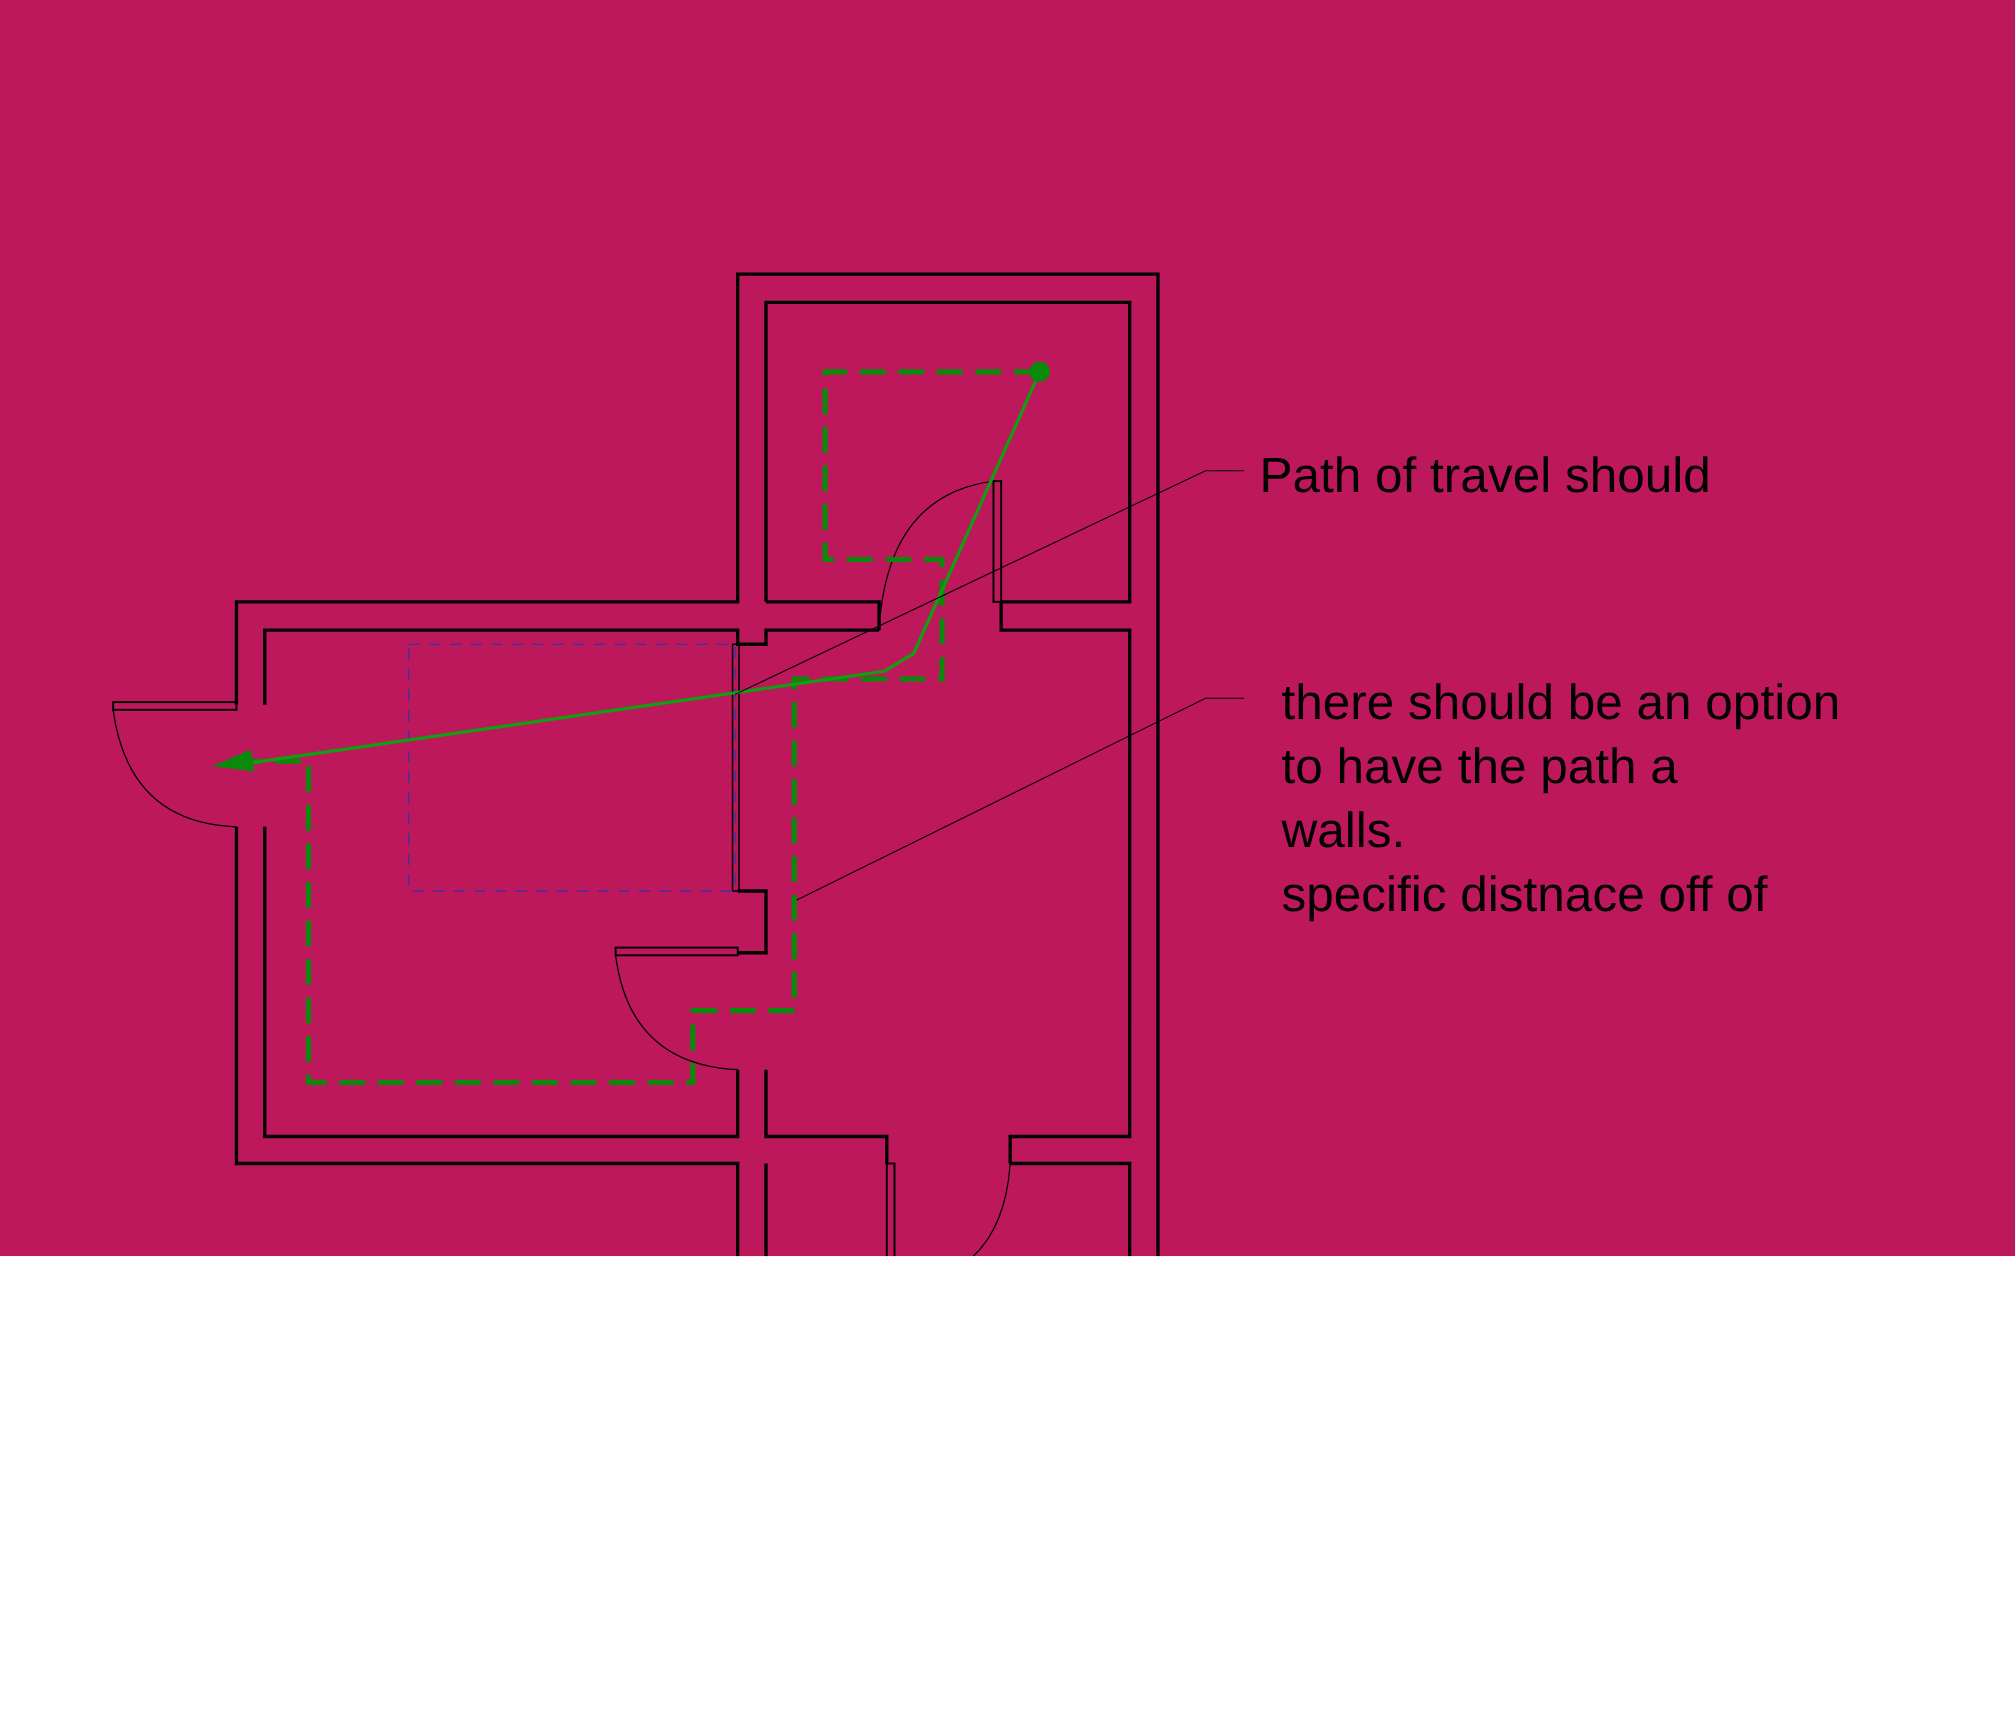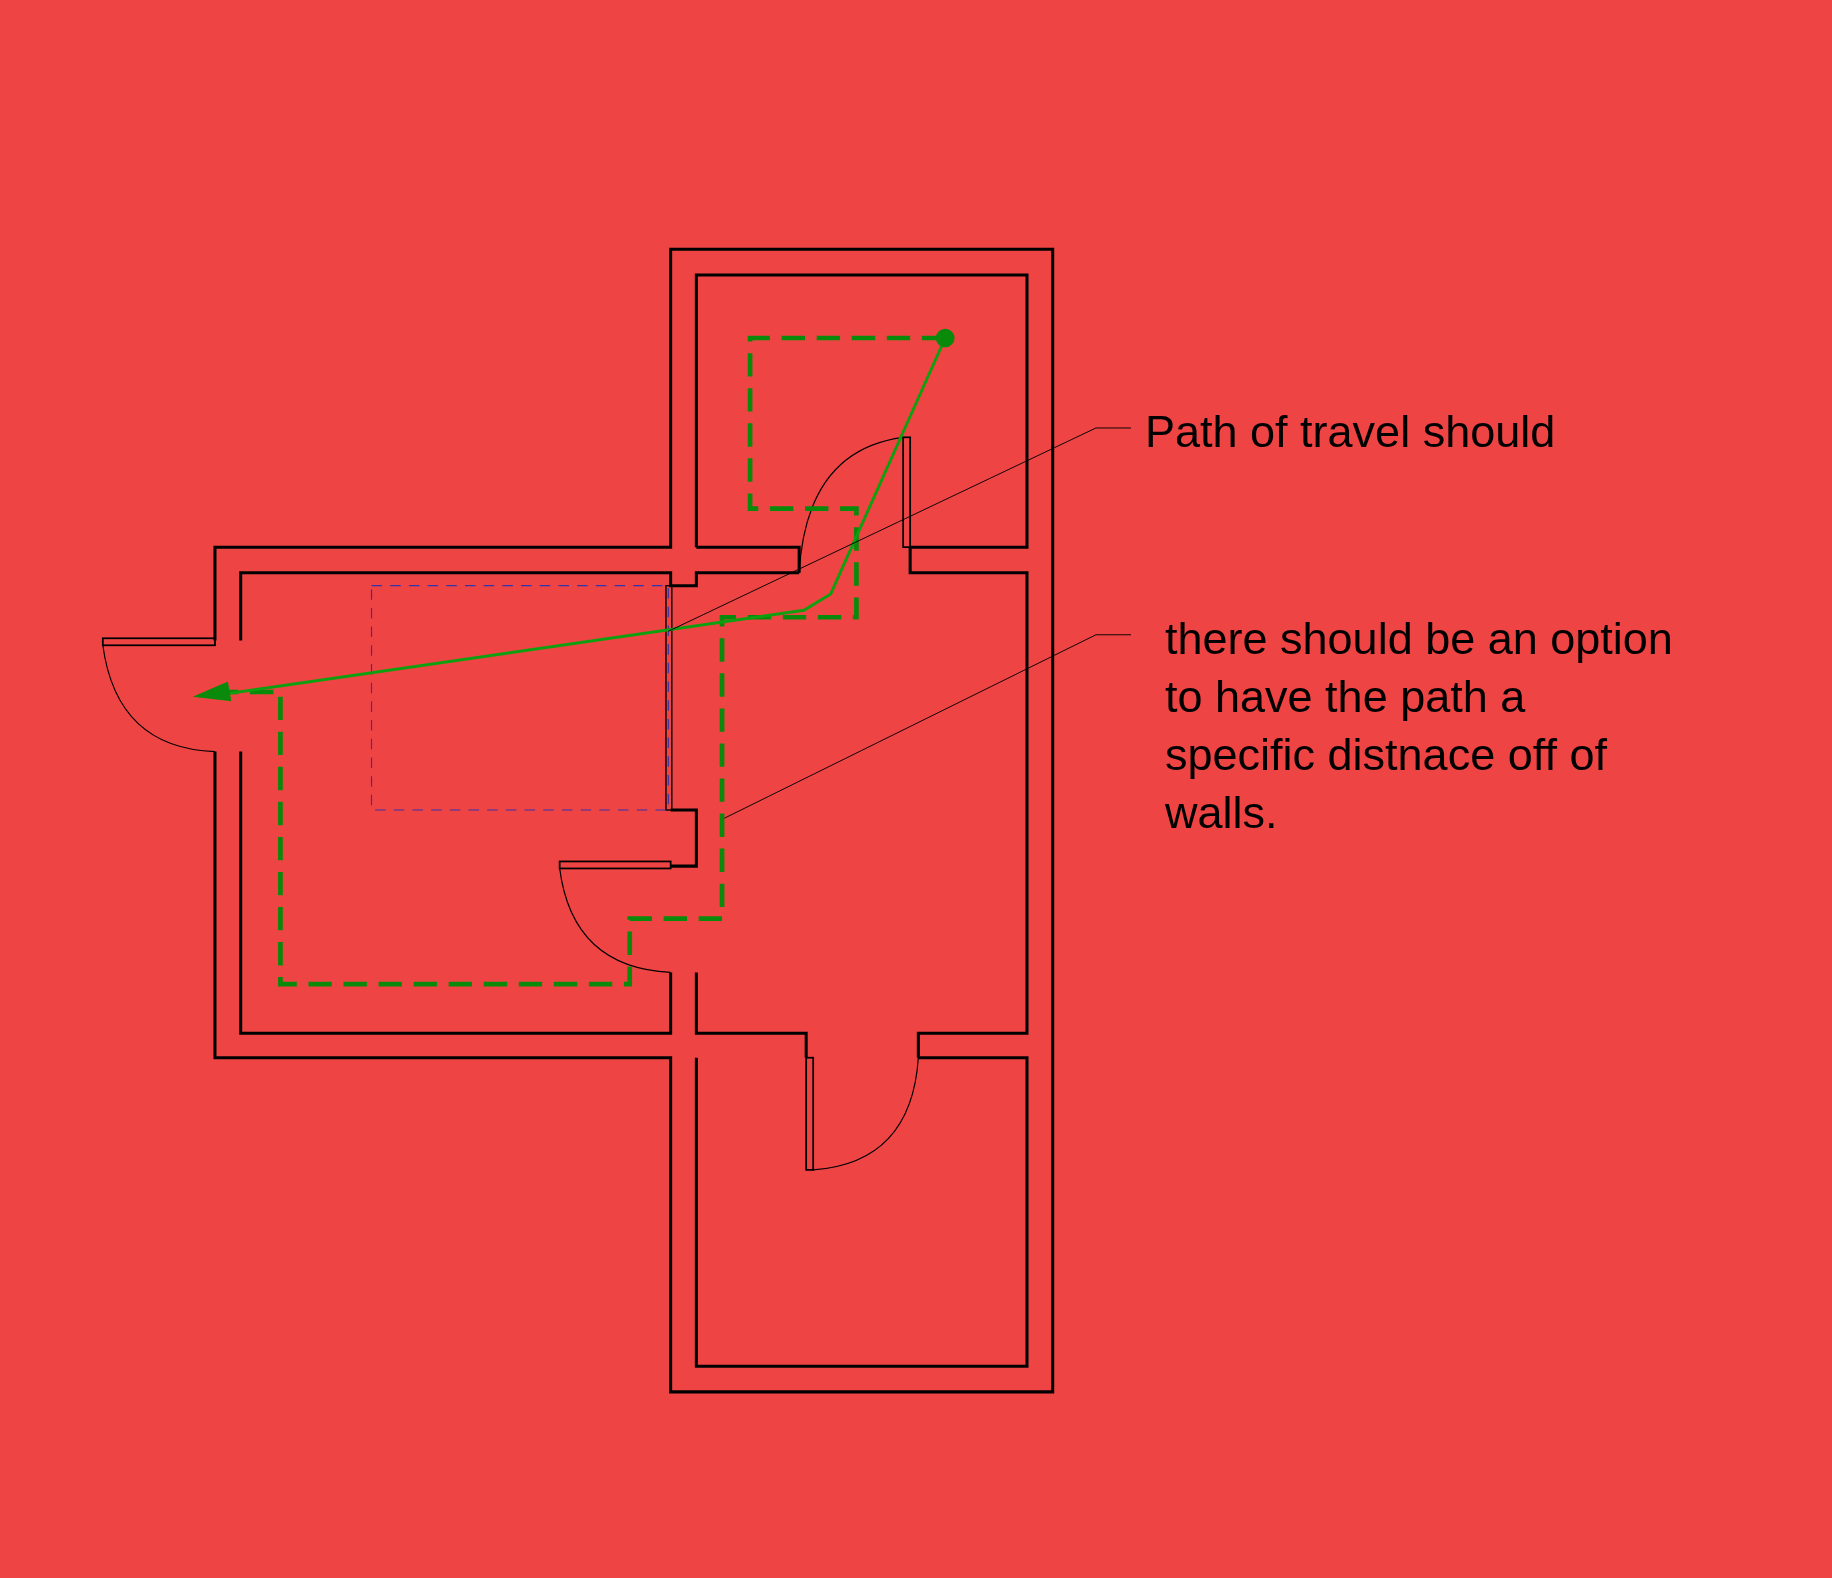--- a/index.html
+++ b/index.html
@@ -1,16 +1,16 @@
 <!DOCTYPE html>
 <html><head>
 <meta charset="utf-8">
 <style>
   html,body{margin:0;padding:0;background:#fff;}
-  #canvas{position:relative;width:1832px;height:1578px;overflow:hidden;background:#ef4444;}
+  #canvas{position:relative;width:1832px;height:1142px;overflow:hidden;background:#be185d;}
   svg{position:absolute;left:0;top:0;}
   .note{position:absolute;font-family:"Liberation Sans",sans-serif;font-size:45px;line-height:58px;color:#000;white-space:pre;}
 </style>
 </head>
 <body>
 
 <div id="canvas">
 <svg width="1832" height="1578" viewBox="0 0 1568 1350">
   <g fill="none" stroke="#000" stroke-width="2.6">
 
@@ -47,14 +47,14 @@
   <path d="M809,289 L642,289 L642,435 L733,435 L733,528 L618,528 L618,786 L539,786 L539,842 L240,842 L240,592 L190,592" fill="none" stroke="#0a8a0a" stroke-width="4" stroke-dasharray="20,10"></path>
 
   <path d="M809,289 L711,508 L688,522 L190,594" fill="none" stroke="#0fa00f" stroke-width="2.5"></path>
   <circle cx="809" cy="289" r="8" fill="#0a8a0a"></circle>
   <polygon points="165,596 195,583 198,600" fill="#0a8a0a"></polygon>
 
   <path d="M968,366 L938,366 L572,540" fill="none" stroke="#000" stroke-width="0.8"></path>
   <path d="M968,543 L938,543 L620,700" fill="none" stroke="#000" stroke-width="0.8"></path>
 </svg>
   <div class="note" style="left:1145px;top:403px;"><div>Path of travel should</div></div>
-  <div class="note" style="left:1165px;top:610px;"><div>there should be an option</div><div>to have the path a</div><div>specific distnace off of</div><div>walls.</div></div>
+  <div class="note" style="left:1165px;top:610px;"><div>there should be an option</div><div>to have the path a</div><div>walls.</div><div>specific distnace off of</div></div>
 </div>
 
 </body></html>

